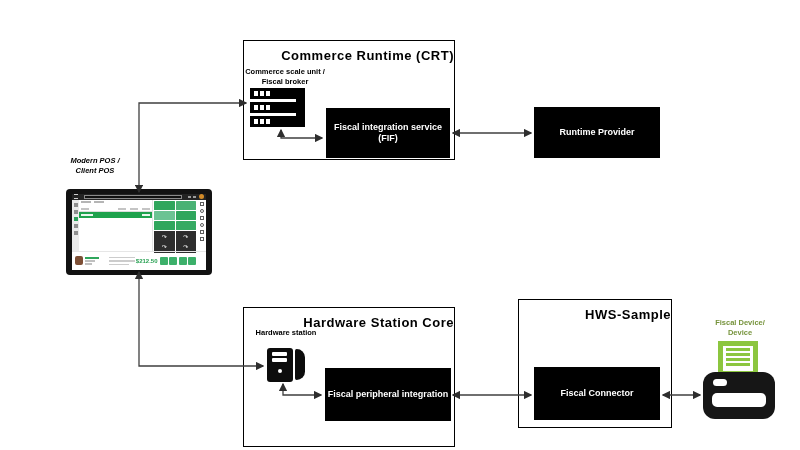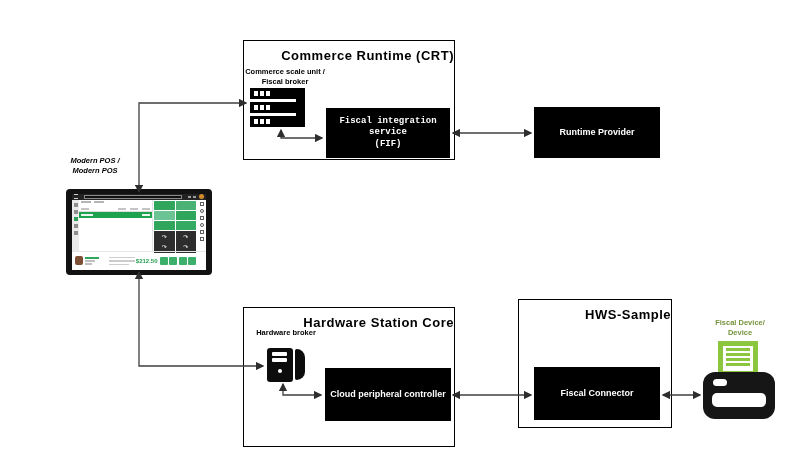--- a/index.html
+++ b/index.html
@@ -86,42 +86,42 @@
     <div class="led" style="left:4px;top:3px;"></div>
       <div class="led" style="left:10px;top:3px;"></div>
       <div class="led" style="left:16px;top:3px;"></div>
     <div class="led" style="left:4px;top:17px;"></div>
       <div class="led" style="left:10px;top:17px;"></div>
       <div class="led" style="left:16px;top:17px;"></div>
     <div class="led" style="left:4px;top:31px;"></div>
       <div class="led" style="left:10px;top:31px;"></div>
       <div class="led" style="left:16px;top:31px;"></div>
   </div>
-  <div class="black-node" style="left:326px;top:108px;width:124px;height:50px;font-family:Liberation Mono, monospace;">
+  <div class="black-node" style="left:326px;top:108px;width:124px;height:50px;">
     <span>Fiscal integration service</span>
     <span>(FIF)</span>
   </div>
 
   <div class="black-node" style="left:534px;top:107px;width:126px;height:51px;">
     <span>Runtime Provider</span>
   </div>
 
   <div class="outline-box" style="left:243px;top:307px;width:212px;height:140px;">
     <div class="box-title">Hardware Station Core</div>
   </div>
-  <div class="tiny-label" style="left:250px;top:328px;width:72px;">Hardware broker</div>
+  <div class="tiny-label" style="left:250px;top:328px;width:72px;">Hardware station</div>
   <div class="tower">
     <div class="body"></div>
     <div class="slot" style="top:4px;"></div>
     <div class="slot" style="top:10px;"></div>
     <div class="dot"></div>
     <div class="side"></div>
   </div>
   <div class="black-node" style="left:325px;top:368px;width:126px;height:53px;">
-    <span>Cloud peripheral controller</span>
+    <span>Fiscal peripheral integration</span>
   </div>
 
   <div class="outline-box" style="left:518px;top:299px;width:154px;height:129px;">
     <div class="box-title">HWS-Sample</div>
   </div>
   <div class="black-node" style="left:534px;top:367px;width:126px;height:53px;">
     <span>Fiscal Connector</span>
   </div>
 
   <div class="tiny-label green-label" style="left:698px;top:318px;width:84px;">
@@ -134,21 +134,21 @@
       <div class="pline"></div>
       <div class="pline"></div>
   </div>
   <div class="printer-body">
     <div class="printer-btn"></div>
     <div class="printer-slot"></div>
   </div>
 
   <div class="tiny-label" style="left:50px;top:156px;width:90px;font-style:italic;">
     <span>Modern  POS /</span><br>
-    <span>Modern POS</span>
+    <span>Client POS</span>
   </div>
 
   <div class="pos">
     <div class="pos-screen">
       <div class="pos-top">
         <div class="pos-burger"></div>
         <div class="pos-search"></div>
         <div class="pos-topdash"></div>
         <div class="pos-topdash"></div>
         <div class="pos-avatar"></div>

